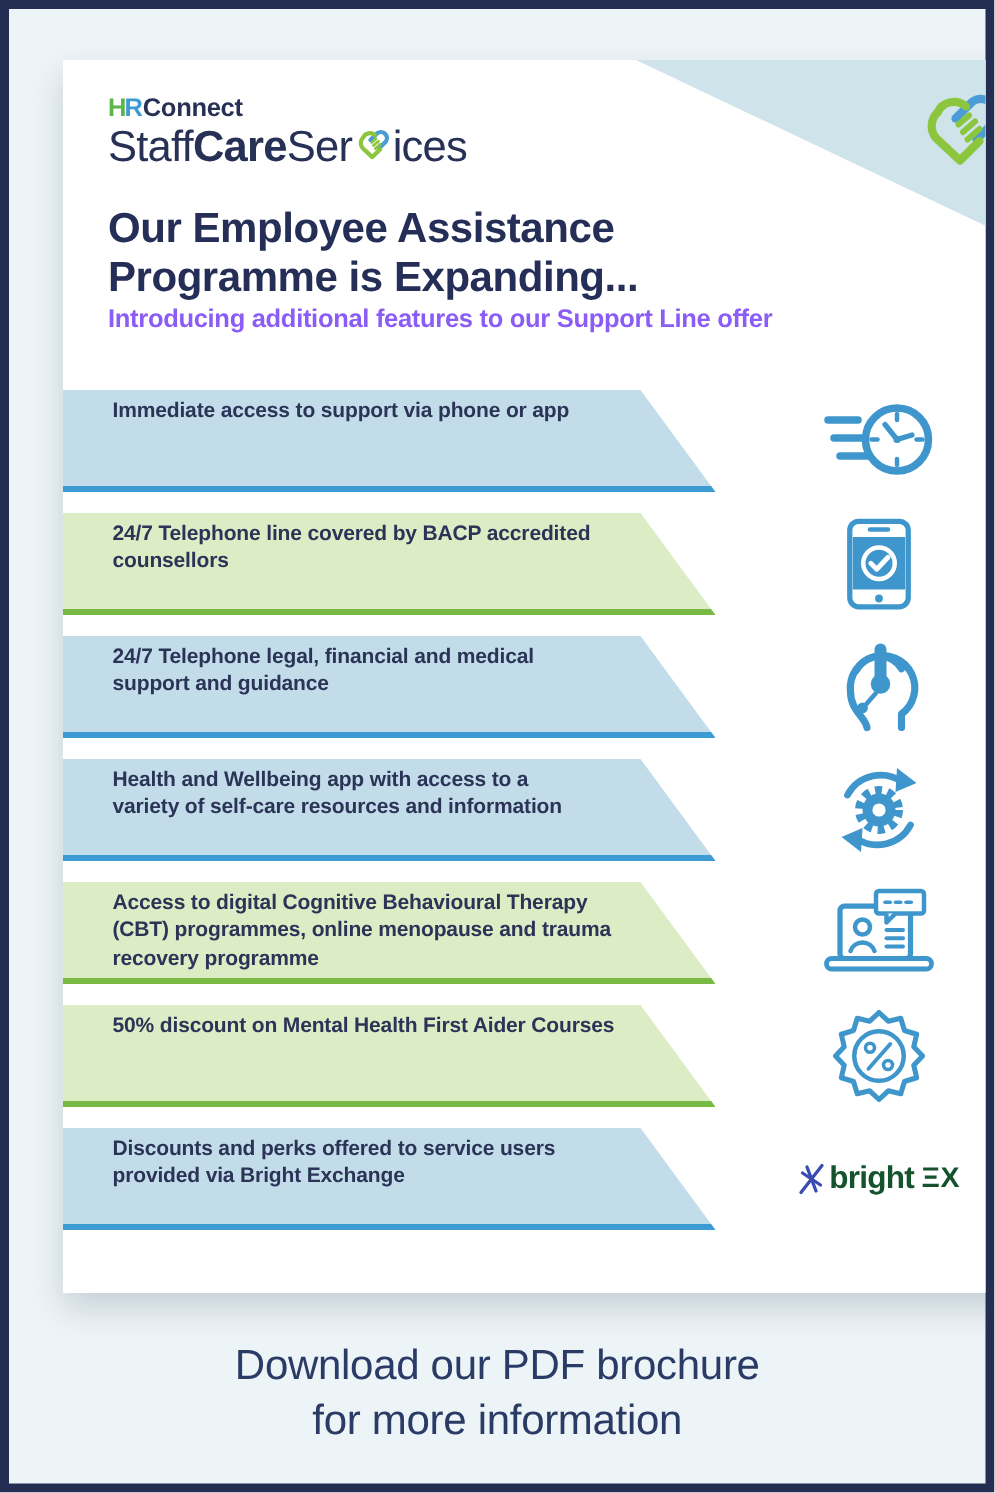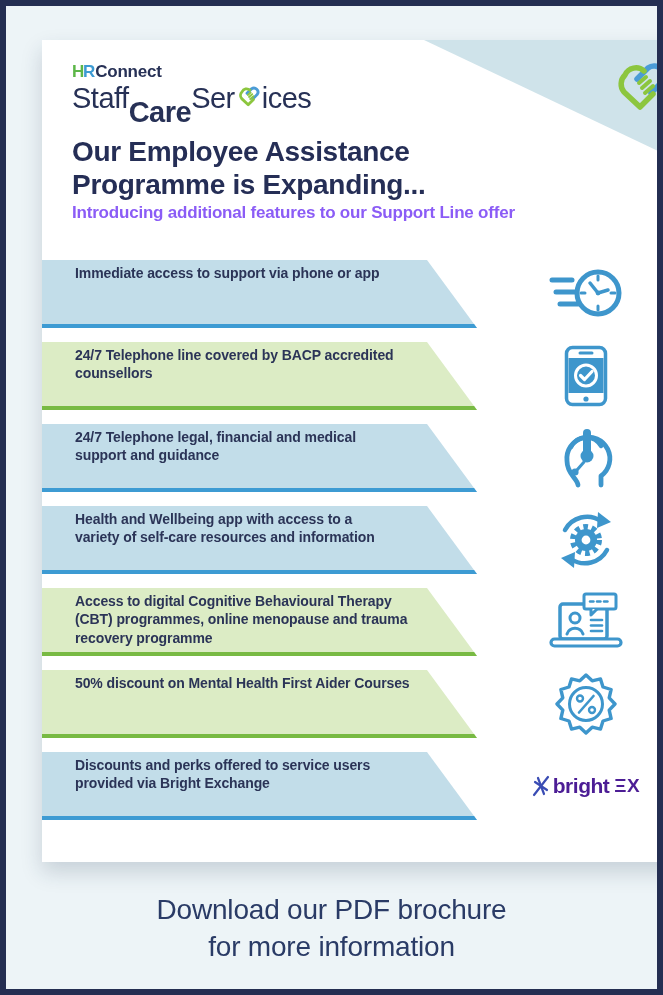--- a/index.html
+++ b/index.html
@@ -43,21 +43,21 @@
     height: 64px;
   }
 
   .logo-block { position: absolute; left: 30px; top: 22px; }
   .logo-line1 { font-size: 17px; font-weight: bold; letter-spacing: -0.2px; }
   .logo-h { color: #5cb648; }
   .logo-r { color: #3d9bd3; margin-left: -1px; }
   .logo-connect { color: #273156; }
   .logo-line2 { font-size: 29px; color: #273156; letter-spacing: -0.5px; margin-top: 0px; display: flex; align-items: flex-start; }
   .logo-staff, .logo-ser, .logo-ices { font-weight: normal; }
-  .logo-care { font-weight: bold; margin-top: 14px; }
+  .logo-care { font-weight: bold; }
   .logo-heart-small { width: 26px; height: 26px; margin: 2px 0 0 1px; }
 
   .heading {
     position: absolute;
     left: 30px;
     top: 96px;
     font-size: 28px;
     font-weight: bold;
     color: #252e56;
     line-height: 1.17;
@@ -94,21 +94,21 @@
   .theme-blue  { background: #c2dde9; border-bottom-color: #3d9bd3; }
   .theme-green { background: #dcecc5; border-bottom-color: #78ba43; }
 
   .icon-cell {
     flex: 1;
     display: flex;
     align-items: center;
     justify-content: center;
   }
 
-  .bright-logo { display: flex; align-items: center; color: #4c1d95; }
+  .bright-logo { display: flex; align-items: center; color: #14532d; }
   .bright-spark { width: 20px; height: 24px; margin-right: 2px; }
   .bright-word { font-size: 21px; font-weight: bold; letter-spacing: -0.5px; }
   .bright-ex { font-size: 19px; font-weight: bold; margin-left: 5px; letter-spacing: 0.5px; }
 
   .footer {
     position: absolute;
     left: 0;
     top: 886px;
     width: 100%;
     text-align: center;

